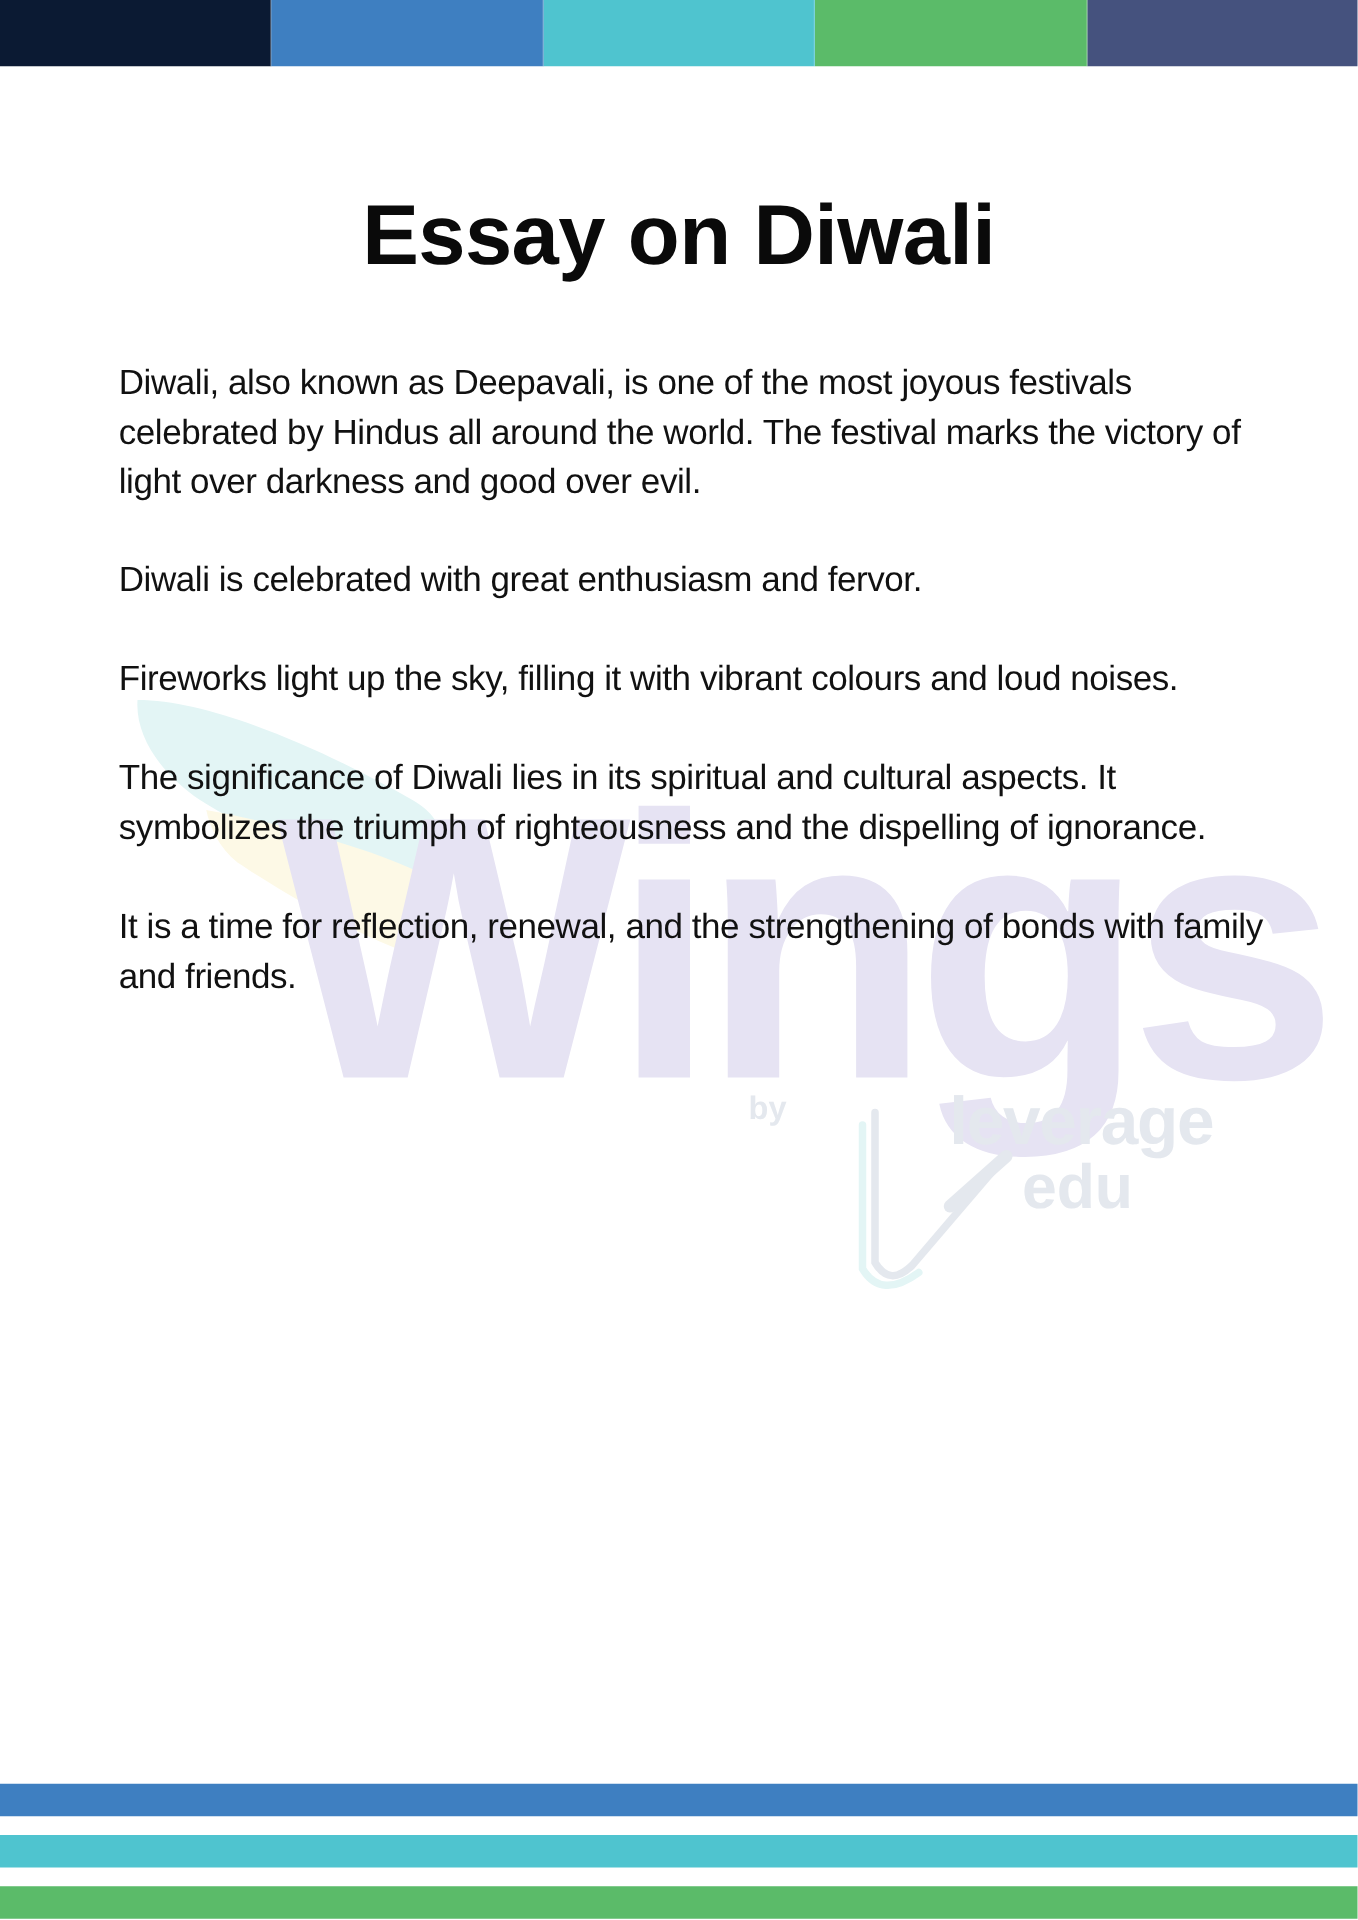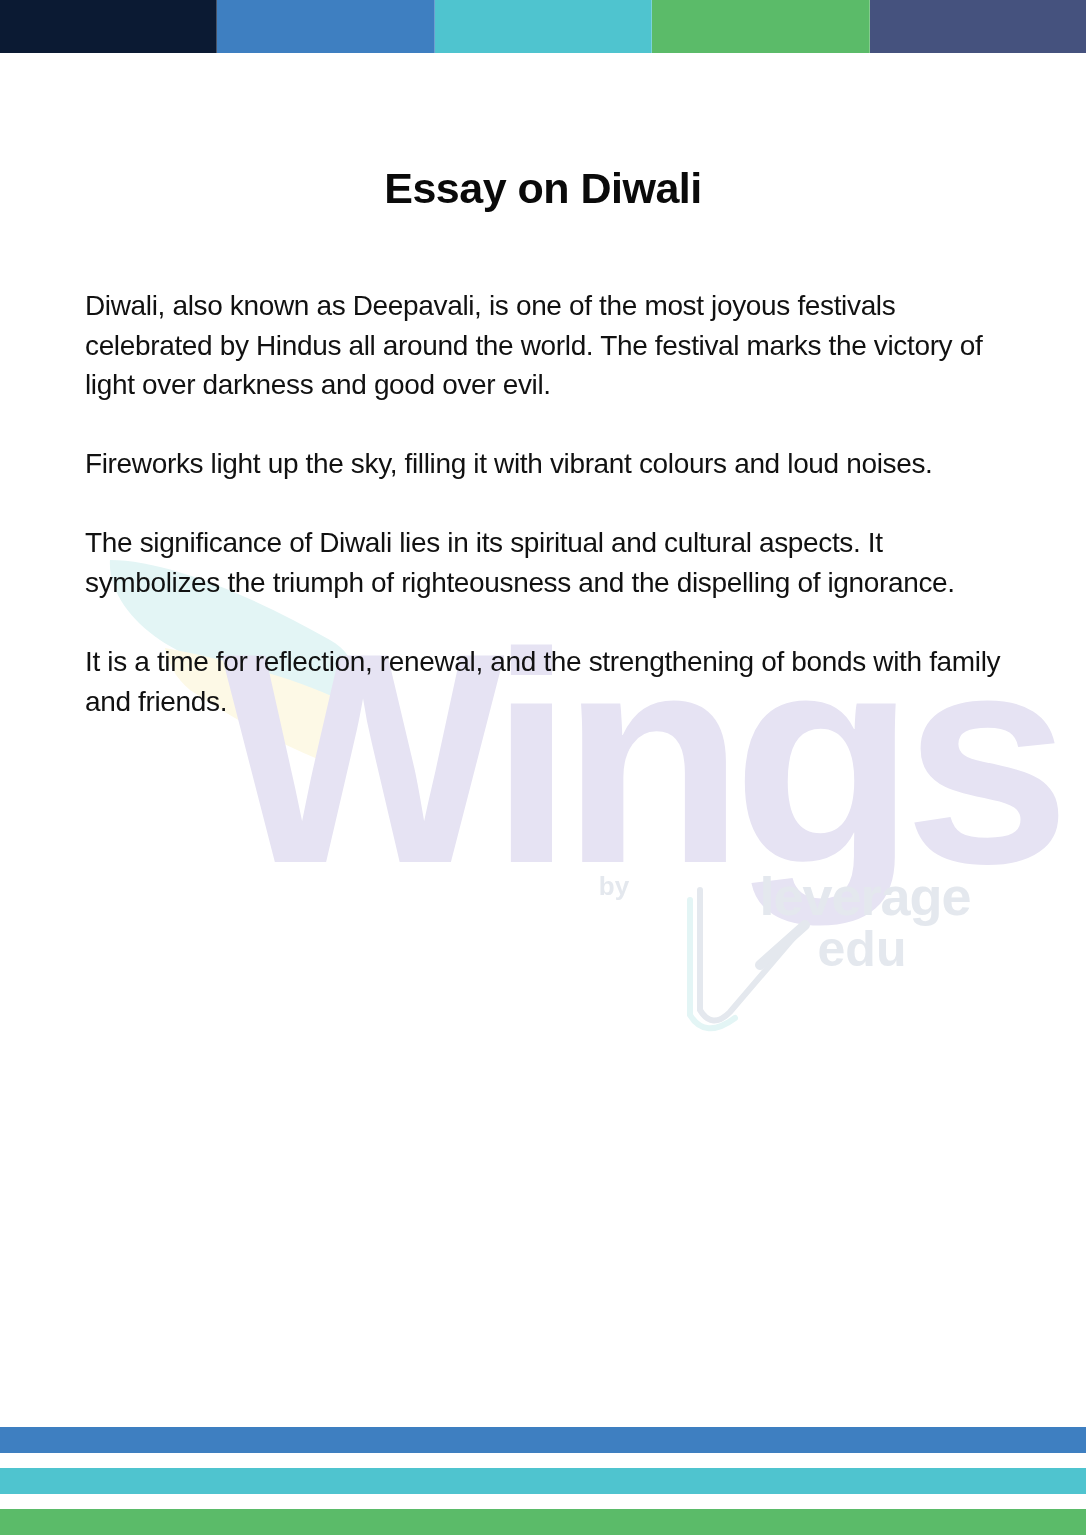--- a/index.html
+++ b/index.html
@@ -40,31 +40,31 @@
     }
 
     .title {
       position: absolute;
       left: 0;
       top: 152px;
       width: 1086px;
       text-align: center;
       font-family: "Liberation Sans", sans-serif;
       font-weight: 700;
-      font-size: 43px;
+      font-size: 68px;
       line-height: 72px;
       letter-spacing: -0.5px;
       margin: 0;
       color: #0a0a0a;
       z-index: 2;
     }
 
     .essay {
       position: absolute;
-      left: 85px;
+      left: 95px;
       top: 286px;
       width: 940px;
       z-index: 2;
     }
     .essay p {
       margin: 0 0 39.5px 0;
       font-size: 28px;
       line-height: 39.6px;
       letter-spacing: -0.35px;
       color: #111111;
@@ -102,20 +102,21 @@
     <path stroke-width="6" d="M700 890 L700 1010 Q 712 1030 730 1012 L 800 930" stroke="#e4e8ee"></path>
     <path stroke-width="6" d="M690 900 L690 1015 Q 705 1040 735 1018" stroke="#e3f5f5"></path>
     <path stroke-width="10" d="M760 965 L 805 925" stroke="#e4e8ee"></path>
   </g>
 </svg>
 
 <h1 class="title">Essay on Diwali</h1>
 
 <div class="essay">
   <p>Diwali, also known as Deepavali, is one of the most joyous festivals celebrated by Hindus all around the world. The festival marks the victory of light over darkness and good over evil.</p>
+  <p>Diwali is celebrated with great enthusiasm and fervor.</p>
   <p>Fireworks light up the sky, filling it with vibrant colours and loud noises.</p>
   <p>The significance of Diwali lies in its spiritual and cultural aspects. It symbolizes the triumph of righteousness and the dispelling of ignorance.</p>
   <p>It is a time for reflection, renewal, and the strengthening of bonds with family and friends.</p>
 </div>
 
 <div class="bottom-stripe" style="top: 1427px; background-color: rgb(62, 127, 193);"></div>
 <div class="bottom-stripe" style="top: 1468px; background-color: rgb(79, 196, 207);"></div>
 <div class="bottom-stripe" style="top: 1509px; background-color: rgb(91, 187, 105);"></div>
 
 </body></html>

